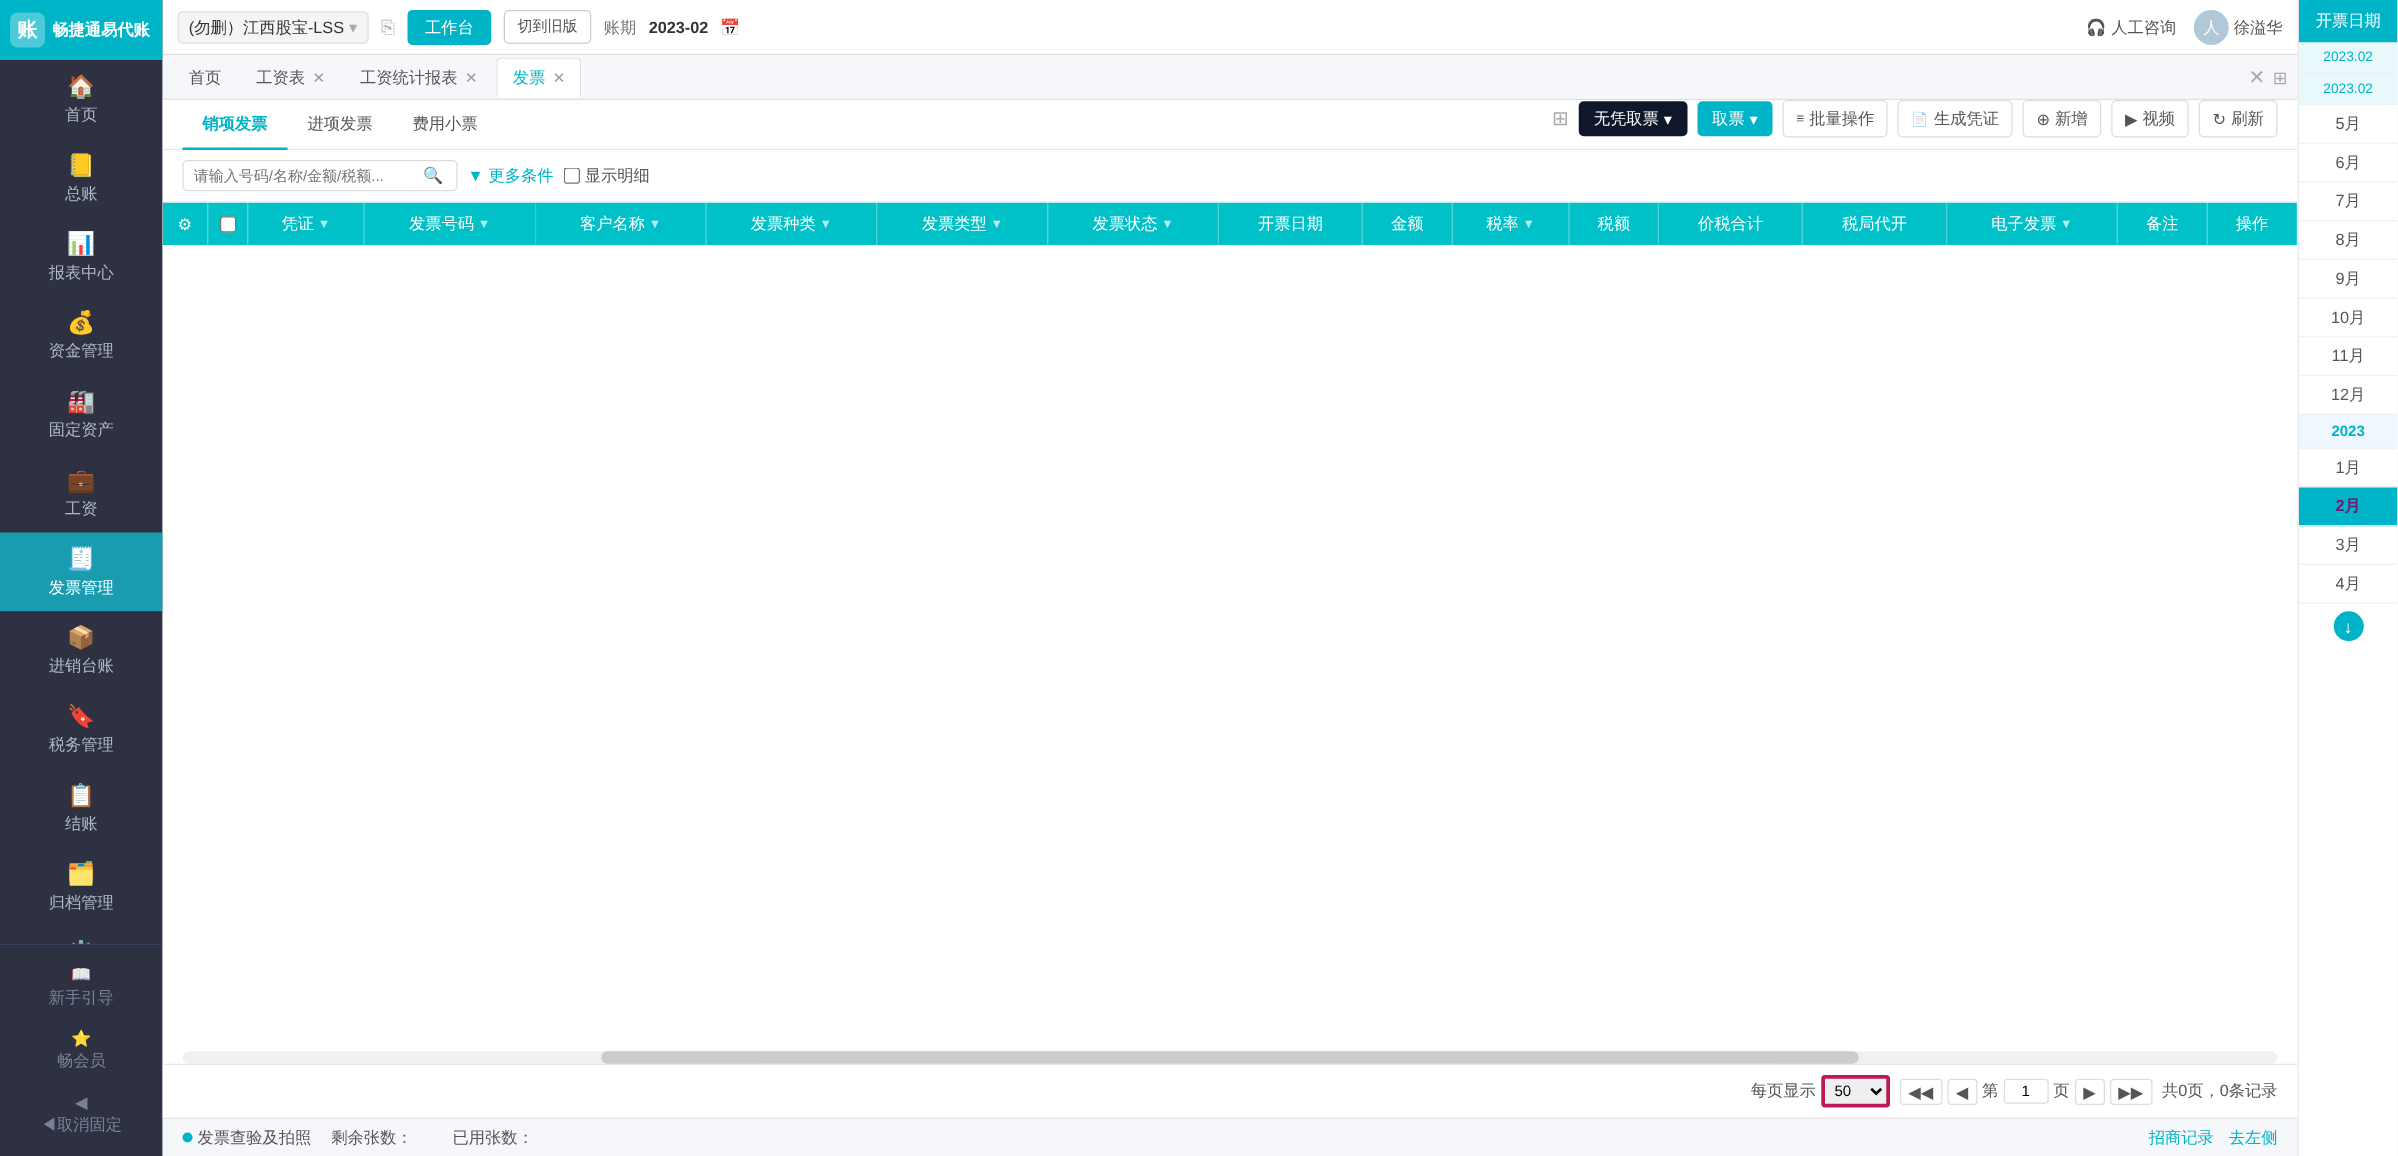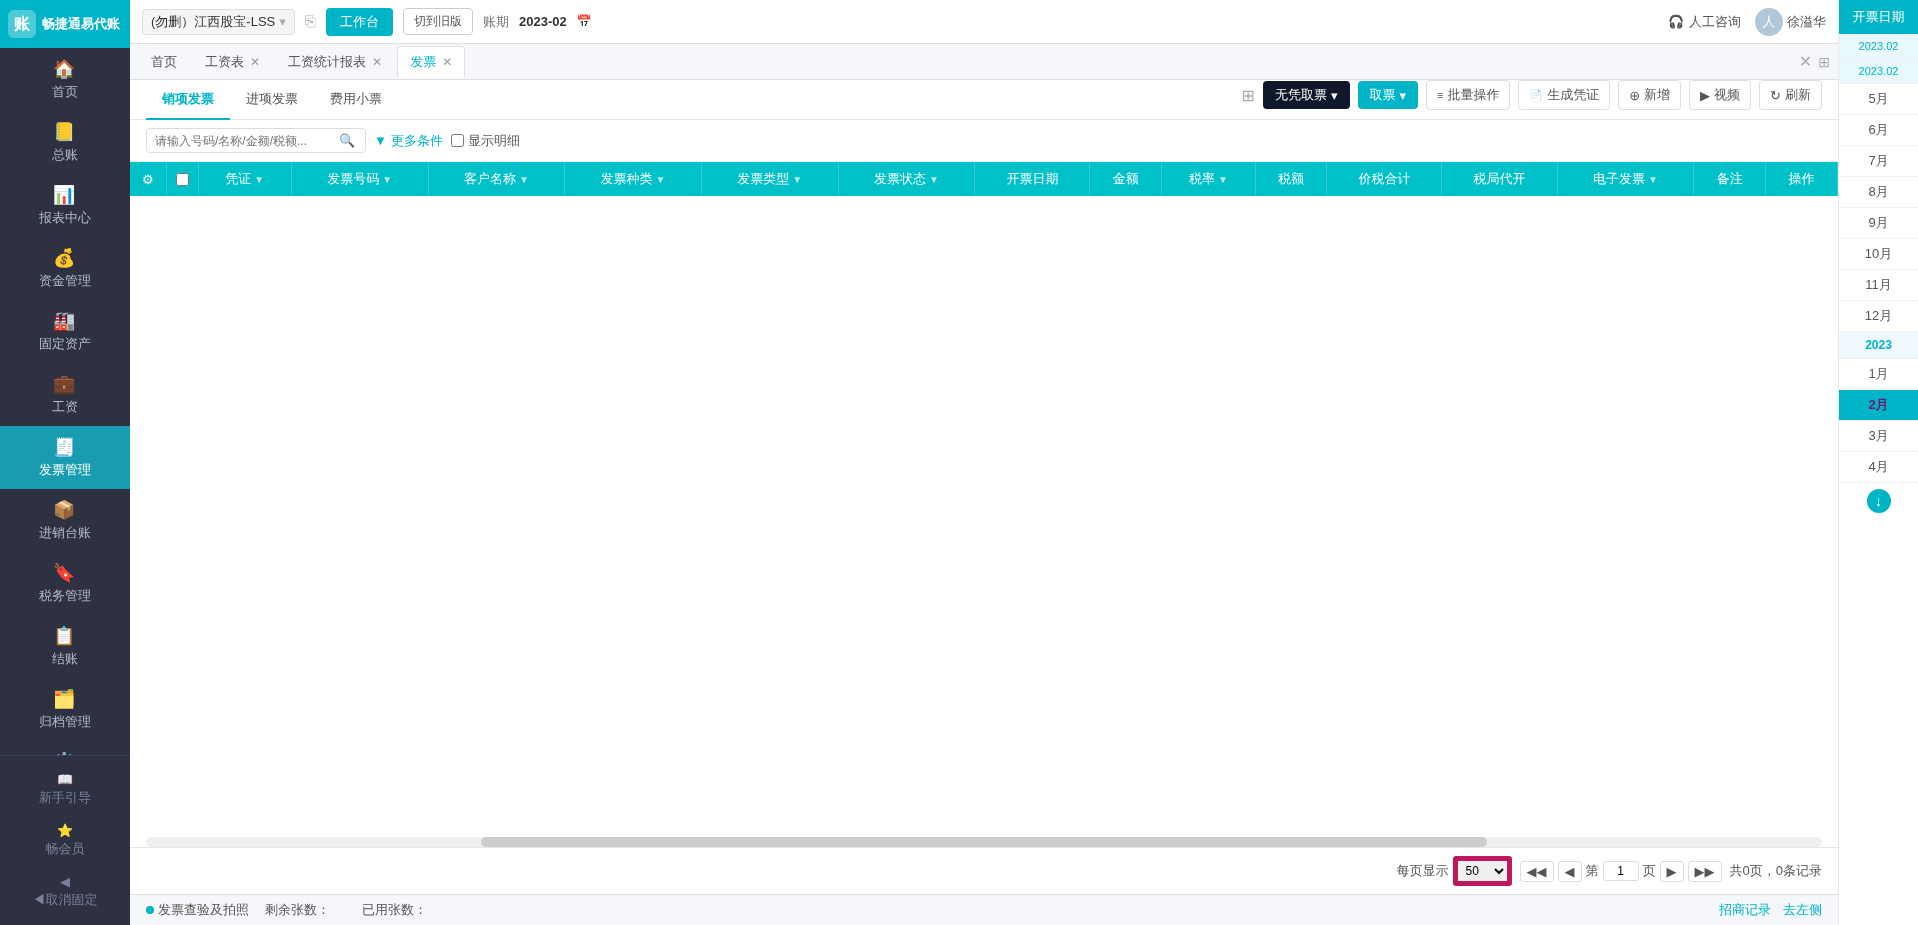--- a/index.html
+++ b/index.html
@@ -221,21 +221,21 @@
     
     .pagination-bar {
       display: flex; align-items: center; padding: 8px 16px;
       border-top: 1px solid #e8e8e8; background: #fff; flex-shrink: 0;
       gap: 8px; justify-content: flex-end; font-size: 12px; color: #555;
     }
     .page-size-select {
       display: flex; align-items: center; gap: 4px;
     }
     .page-size-select select {
-      border: 5px solid #be185d; border-radius: 3px; padding: 2px 4px; font-size: 12px;
+      border: 3px solid #be185d; border-radius: 3px; padding: 2px 4px; font-size: 12px;
     }
     .page-nav { display: flex; align-items: center; gap: 4px; }
     .page-nav button {
       border: 1px solid #ddd; background: #fff; padding: 2px 6px;
       border-radius: 3px; cursor: pointer; color: #555;
     }
     .page-input {
       width: 36px; border: 1px solid #ddd; border-radius: 3px; text-align: center;
       padding: 2px; font-size: 12px;
     }

